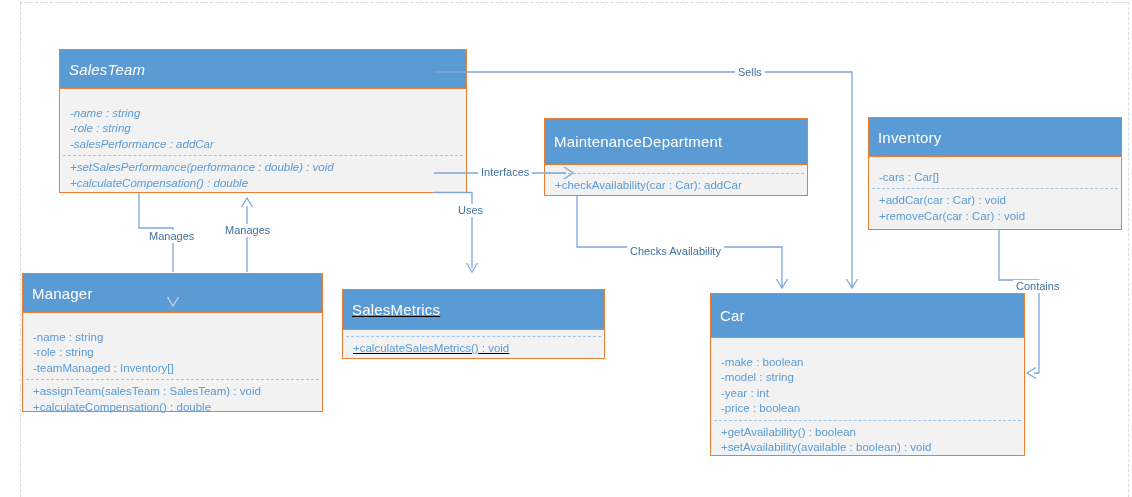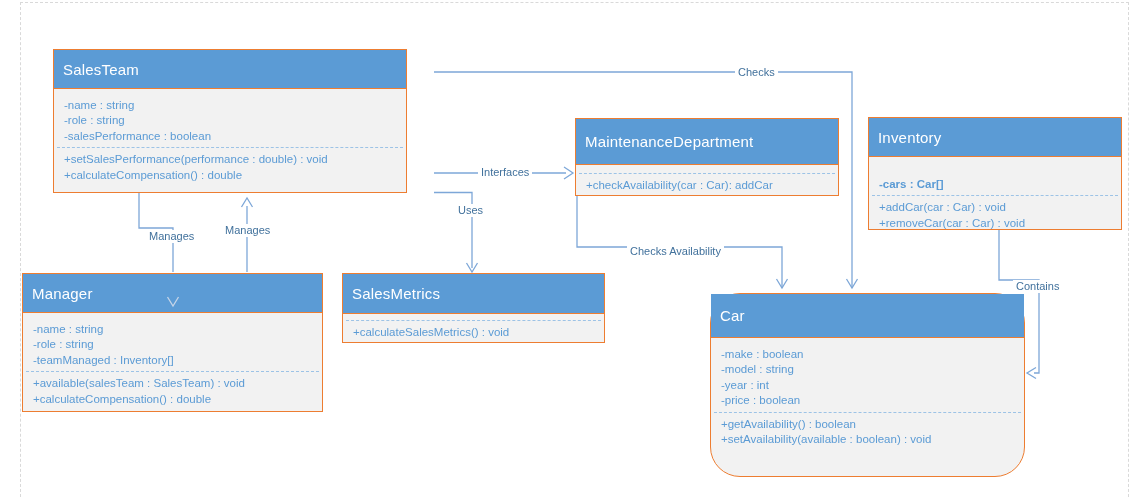--- a/index.html
+++ b/index.html
@@ -16,21 +16,21 @@
     position:absolute;background:#f2f2f2;border:1.5px solid #ed7d31;box-sizing:border-box;
   }
   .uml-header{
     background:#5b9bd5;color:#ffffff;font-size:15px;letter-spacing:.2px;
     display:flex;align-items:center;padding-left:9px;
     border-bottom:1.5px solid #ed7d31;box-sizing:border-box;
   }
   .uml-body{color:#5b9bd5;font-size:11.5px;}
   .uml-row{line-height:15.4px;padding-left:10px;white-space:nowrap;}
   .uml-divider{border-top:1px dashed #9dc3e6;margin:3px 3px 2px 3px;height:0;}
-  .attrs{padding-top:9px;}
+  .attrs{padding-top:17px;}
   .methods{padding-top:2px;}
   .attrs.empty{padding-top:5px;}
   svg.connectors{position:absolute;left:0;top:0;z-index:5;}
   .conn-label{
     position:absolute;z-index:6;background:#ffffff;color:#41719c;
     font-size:11px;line-height:13px;padding:0 3px;white-space:nowrap;
   }
 </style>
 </head>
 <body>
@@ -49,97 +49,97 @@
     <path d="M139 193 V228 H173 V272"></path>
     <polyline points="167.5,297 173,306 178.5,297" stroke="#c6d5e8"></polyline>
     <path d="M247 272 V206"></path>
     <polyline points="241.5,207 247,198 252.5,207"></polyline>
     <path d="M577 196 V247 H782 V288"></path>
     <polyline points="776.5,279 782,288 787.5,279"></polyline>
     <path d="M999 230 V280 H1039 V373 H1034"></path>
     <polyline points="1036,367.5 1027,373 1036,378.5"></polyline>
   </svg>
 
-  <div class="conn-label" style="left:735px;top:66px;">Checks</div>
+  <div class="conn-label" style="left:735px;top:66px;">Sells</div>
   <div class="conn-label" style="left:478px;top:166px;">Interfaces</div>
   <div class="conn-label" style="left:455px;top:204px;text-align:right;">Uses</div>
   <div class="conn-label" style="left:146px;top:230px;">Manages</div>
   <div class="conn-label" style="left:222px;top:224px;">Manages</div>
   <div class="conn-label" style="left:627px;top:245px;">Checks Availability</div>
   <div class="conn-label" style="left:1013px;top:280px;">Contains</div>
 
-  <div class="uml-class" style="left:53px;top:49px;width:354px;height:144px;z-index:4;">
+  <div class="uml-class" style="left:59px;top:49px;width:408px;height:144px;z-index:4;font-style:italic;">
     <div class="uml-header" style="height:39px;">SalesTeam</div>
     <div class="uml-body">
       <div class="attrs">
         <div class="uml-row">-name : string</div>
         <div class="uml-row">-role : string</div>
-        <div class="uml-row">-salesPerformance : boolean</div>
+        <div class="uml-row">-salesPerformance : addCar</div>
       </div>
       <div class="uml-divider"></div>
       <div class="methods">
         <div class="uml-row">+setSalesPerformance(performance : double) : void</div>
         <div class="uml-row">+calculateCompensation() : double</div>
       </div>
     </div>
   </div>
 
-  <div class="uml-class" style="left:575px;top:118px;width:264px;height:78px;z-index:4;">
+  <div class="uml-class" style="left:544px;top:118px;width:264px;height:78px;z-index:4;">
     <div class="uml-header" style="height:46px;">MaintenanceDepartment</div>
     <div class="uml-body">
       <div class="attrs empty"></div>
       <div class="uml-divider"></div>
       <div class="methods">
         <div class="uml-row">+checkAvailability(car : Car): addCar</div>
       </div>
     </div>
   </div>
 
   <div class="uml-class" style="left:868px;top:117px;width:254px;height:113px;z-index:4;">
     <div class="uml-header" style="height:39px;">Inventory</div>
     <div class="uml-body">
-      <div class="attrs" style="padding-top:20px;font-weight:bold;">
+      <div class="attrs" style="padding-top:13px;">
         <div class="uml-row">-cars : Car[]</div>
       </div>
       <div class="uml-divider"></div>
       <div class="methods">
         <div class="uml-row">+addCar(car : Car) : void</div>
         <div class="uml-row">+removeCar(car : Car) : void</div>
       </div>
     </div>
   </div>
 
   <div class="uml-class" style="left:22px;top:273px;width:301px;height:139px;z-index:4;">
     <div class="uml-header" style="height:39px;">Manager</div>
     <div class="uml-body">
       <div class="attrs">
         <div class="uml-row">-name : string</div>
         <div class="uml-row">-role : string</div>
         <div class="uml-row">-teamManaged : Inventory[]</div>
       </div>
       <div class="uml-divider"></div>
       <div class="methods">
-        <div class="uml-row">+available(salesTeam : SalesTeam) : void</div>
+        <div class="uml-row">+assignTeam(salesTeam : SalesTeam) : void</div>
         <div class="uml-row">+calculateCompensation() : double</div>
       </div>
     </div>
   </div>
 
-  <div class="uml-class" style="left:342px;top:273px;width:263px;height:70px;z-index:4;">
+  <div class="uml-class" style="left:342px;top:289px;width:263px;height:70px;z-index:4;text-decoration:underline;">
     <div class="uml-header" style="height:40px;">SalesMetrics</div>
     <div class="uml-body">
       <div class="attrs empty" style="padding-top:3px;"></div>
       <div class="uml-divider"></div>
       <div class="methods">
         <div class="uml-row">+calculateSalesMetrics() : void</div>
       </div>
     </div>
   </div>
 
-  <div class="uml-class" style="left:710px;top:293px;width:315px;height:184px;z-index:4;border-radius:30px;">
+  <div class="uml-class" style="left:710px;top:293px;width:315px;height:163px;z-index:4;">
     <div class="uml-header" style="height:44px;">Car</div>
     <div class="uml-body">
       <div class="attrs">
         <div class="uml-row">-make : boolean</div>
         <div class="uml-row">-model : string</div>
         <div class="uml-row">-year : int</div>
         <div class="uml-row">-price : boolean</div>
       </div>
       <div class="uml-divider"></div>
       <div class="methods">

